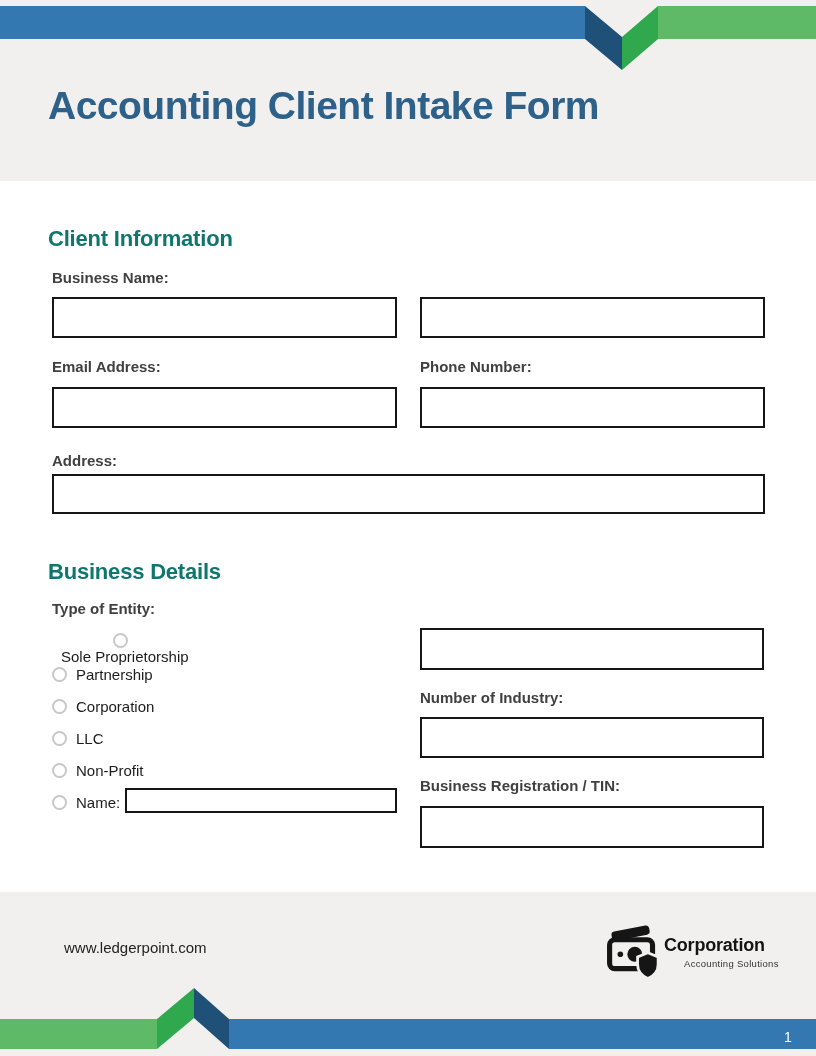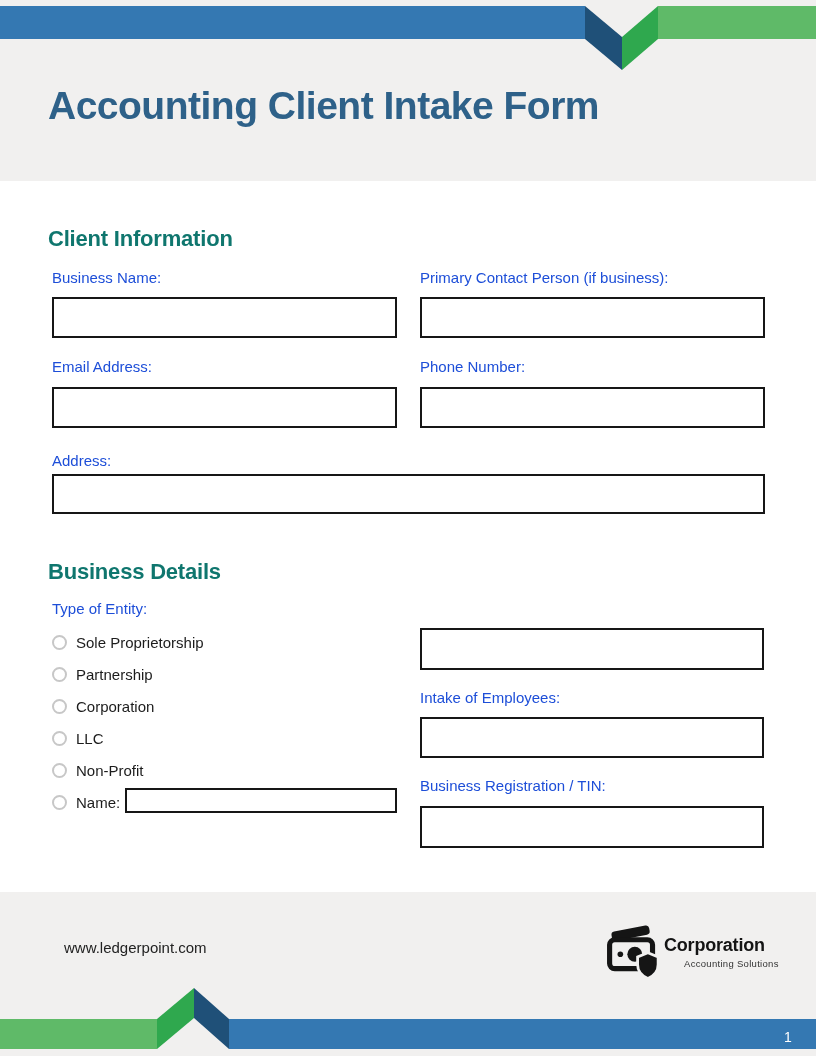--- a/index.html
+++ b/index.html
@@ -21,21 +21,21 @@
   .ribbon-bottom { position:absolute; left:0; top:986px; width:816px; height:70px; }
   .doc-title {
     position:absolute; left:48px; top:84px;
     font-size:39px; font-weight:700; color:#2e6189; letter-spacing:-0.5px;
   }
   .section-heading {
     position:absolute; font-size:22px; font-weight:700; color:#0f766e;
     letter-spacing:-0.2px;
   }
   .field-label {
-    position:absolute; font-size:15px; font-weight:400; color:#1d4ed8;
+    position:absolute; font-size:15px; font-weight:700; color:#404040;
   }
   .text-box {
     position:absolute; border:2px solid #161616; background:#ffffff;
     font-size:15px; font-family:"Liberation Sans", sans-serif;
     padding:0 8px; border-radius:0; outline:none; color:#111;
   }
   .radio-row { position:absolute; left:52px; height:18px; display:flex; align-items:center; }
   .radio-circle {
     width:15px; height:15px; border:2px solid #c7c7c7; border-radius:50%;
     background:#ffffff; display:inline-block; flex:0 0 auto; cursor:pointer;
@@ -72,37 +72,36 @@
     <polygon points="622,37 658,6 658,39 622,70" fill="#2fa84e"></polygon>
     <rect x="658" y="6" width="158" height="33" fill="#5fba68"></rect>
   </svg>
   <h1 class="doc-title">Accounting Client Intake Form</h1>
 
   <h2 class="section-heading" style="left:48px; top:226px;">Client Information</h2>
 
   <div class="field-label" style="left:52px; top:269px;">Business Name:</div>
   <input class="text-box" style="left: 52px; top: 297px; width: 345px; height: 41px;" type="text" value="">
 
-  <div class="field-label" style="left:420px; top:269px;">Primary Contact Person (if business):</div>
   <input class="text-box" style="left: 420px; top: 297px; width: 345px; height: 41px;" type="text" value="">
 
   <div class="field-label" style="left:52px; top:358px;">Email Address:</div>
   <input class="text-box" style="left: 52px; top: 387px; width: 345px; height: 41px;" type="text" value="">
 
   <div class="field-label" style="left:420px; top:358px;">Phone Number:</div>
   <input class="text-box" style="left: 420px; top: 387px; width: 345px; height: 41px;" type="text" value="">
 
   <div class="field-label" style="left:52px; top:444px;margin-top:8px;">Address:</div>
   <input class="text-box" style="left: 52px; top: 474px; width: 713px; height: 40px;" type="text" value="">
 
   <h2 class="section-heading" style="left:48px; top:559px;">Business Details</h2>
 
   <div class="field-label" style="left:52px; top:600px;">Type of Entity:</div>
 
-  <div class="radio-row" style="top:633px;">
+  <div class="radio-row" style="top:633px;flex-direction:column;">
     <span class="radio-circle"></span>
     <span class="radio-label">Sole Proprietorship</span>
   </div>
   <div class="radio-row" style="top:665px;">
     <span class="radio-circle"></span>
     <span class="radio-label">Partnership</span>
   </div>
   <div class="radio-row" style="top:697px;">
     <span class="radio-circle"></span>
     <span class="radio-label">Corporation</span>
@@ -116,21 +115,21 @@
     <span class="radio-label">Non-Profit</span>
   </div>
   <div class="radio-row" style="top:793px;">
     <span class="radio-circle"></span>
     <span class="radio-label">Name:</span>
   </div>
   <input class="text-box" style="left: 125px; top: 788px; width: 272px; height: 25px; border-width: 2px; font-size: 13px;" type="text" value="">
 
   <input class="text-box" style="left: 420px; top: 628px; width: 344px; height: 42px;" type="text" value="">
 
-  <div class="field-label" style="left:420px; top:689px;">Intake of Employees:</div>
+  <div class="field-label" style="left:420px; top:689px;">Number of Industry:</div>
   <input class="text-box" style="left: 420px; top: 717px; width: 344px; height: 41px;" type="text" value="">
 
   <div class="field-label" style="left:420px; top:777px;">Business Registration / TIN:</div>
   <input class="text-box" style="left: 420px; top: 806px; width: 344px; height: 42px;" type="text" value="">
 
   <div class="footer-band"></div>
 
   <div class="footer-website">www.ledgerpoint.com</div>
 
   <svg class="logo-icon" viewBox="0 0 60 62" aria-hidden="true">

